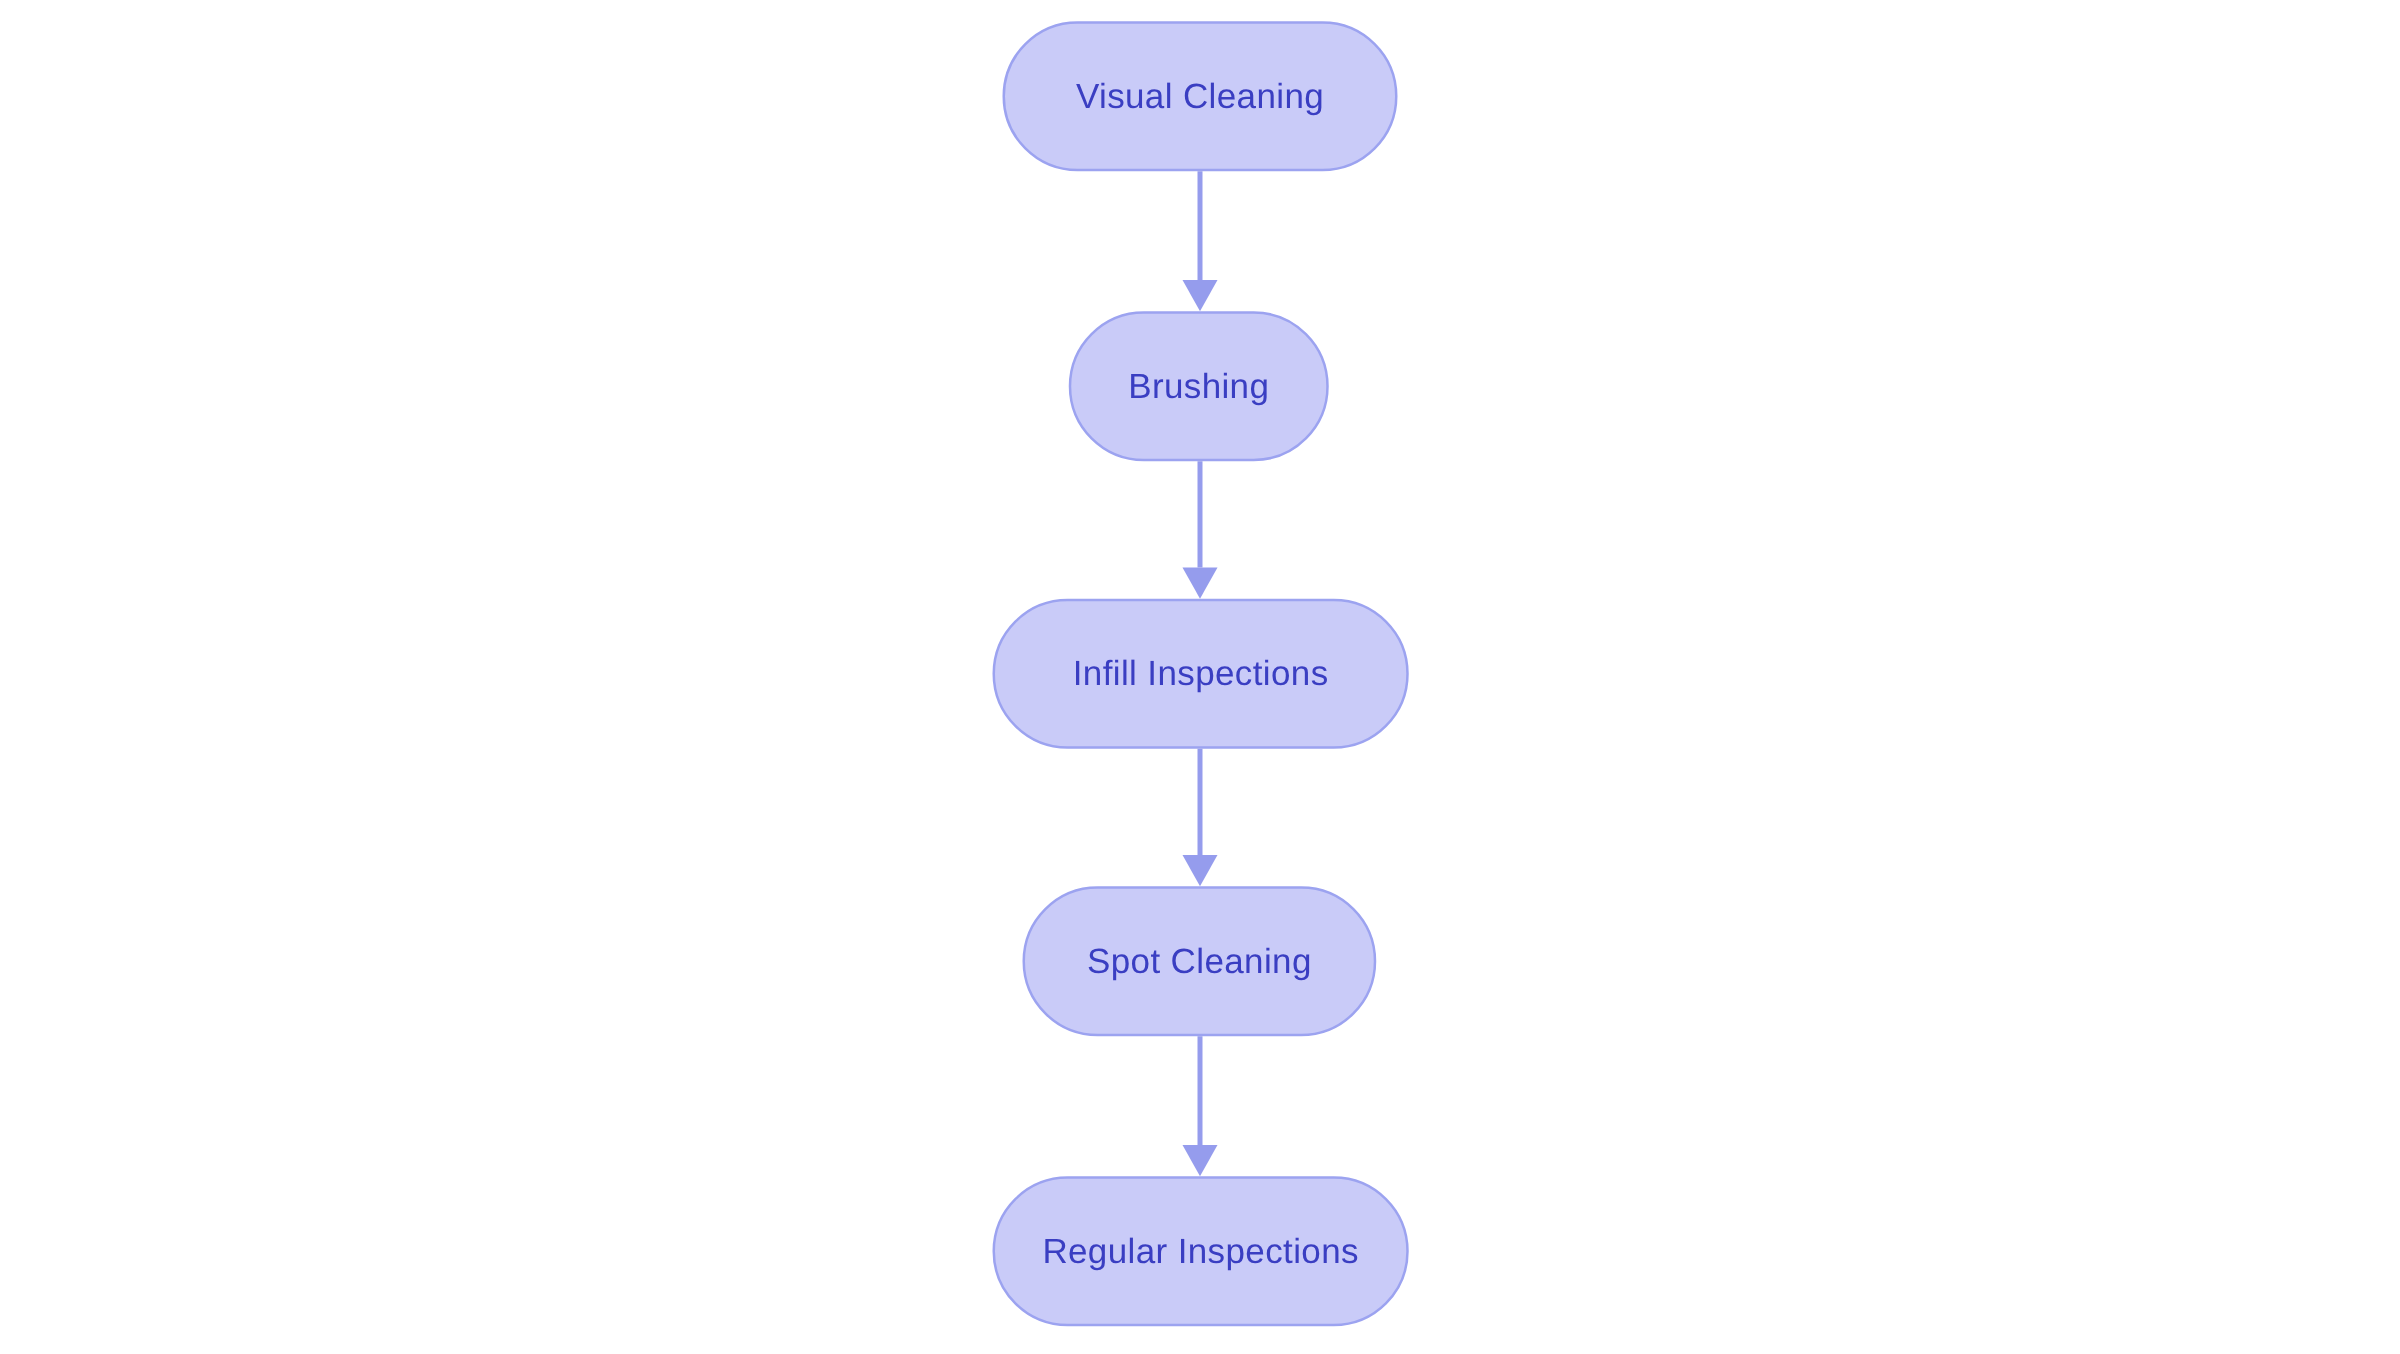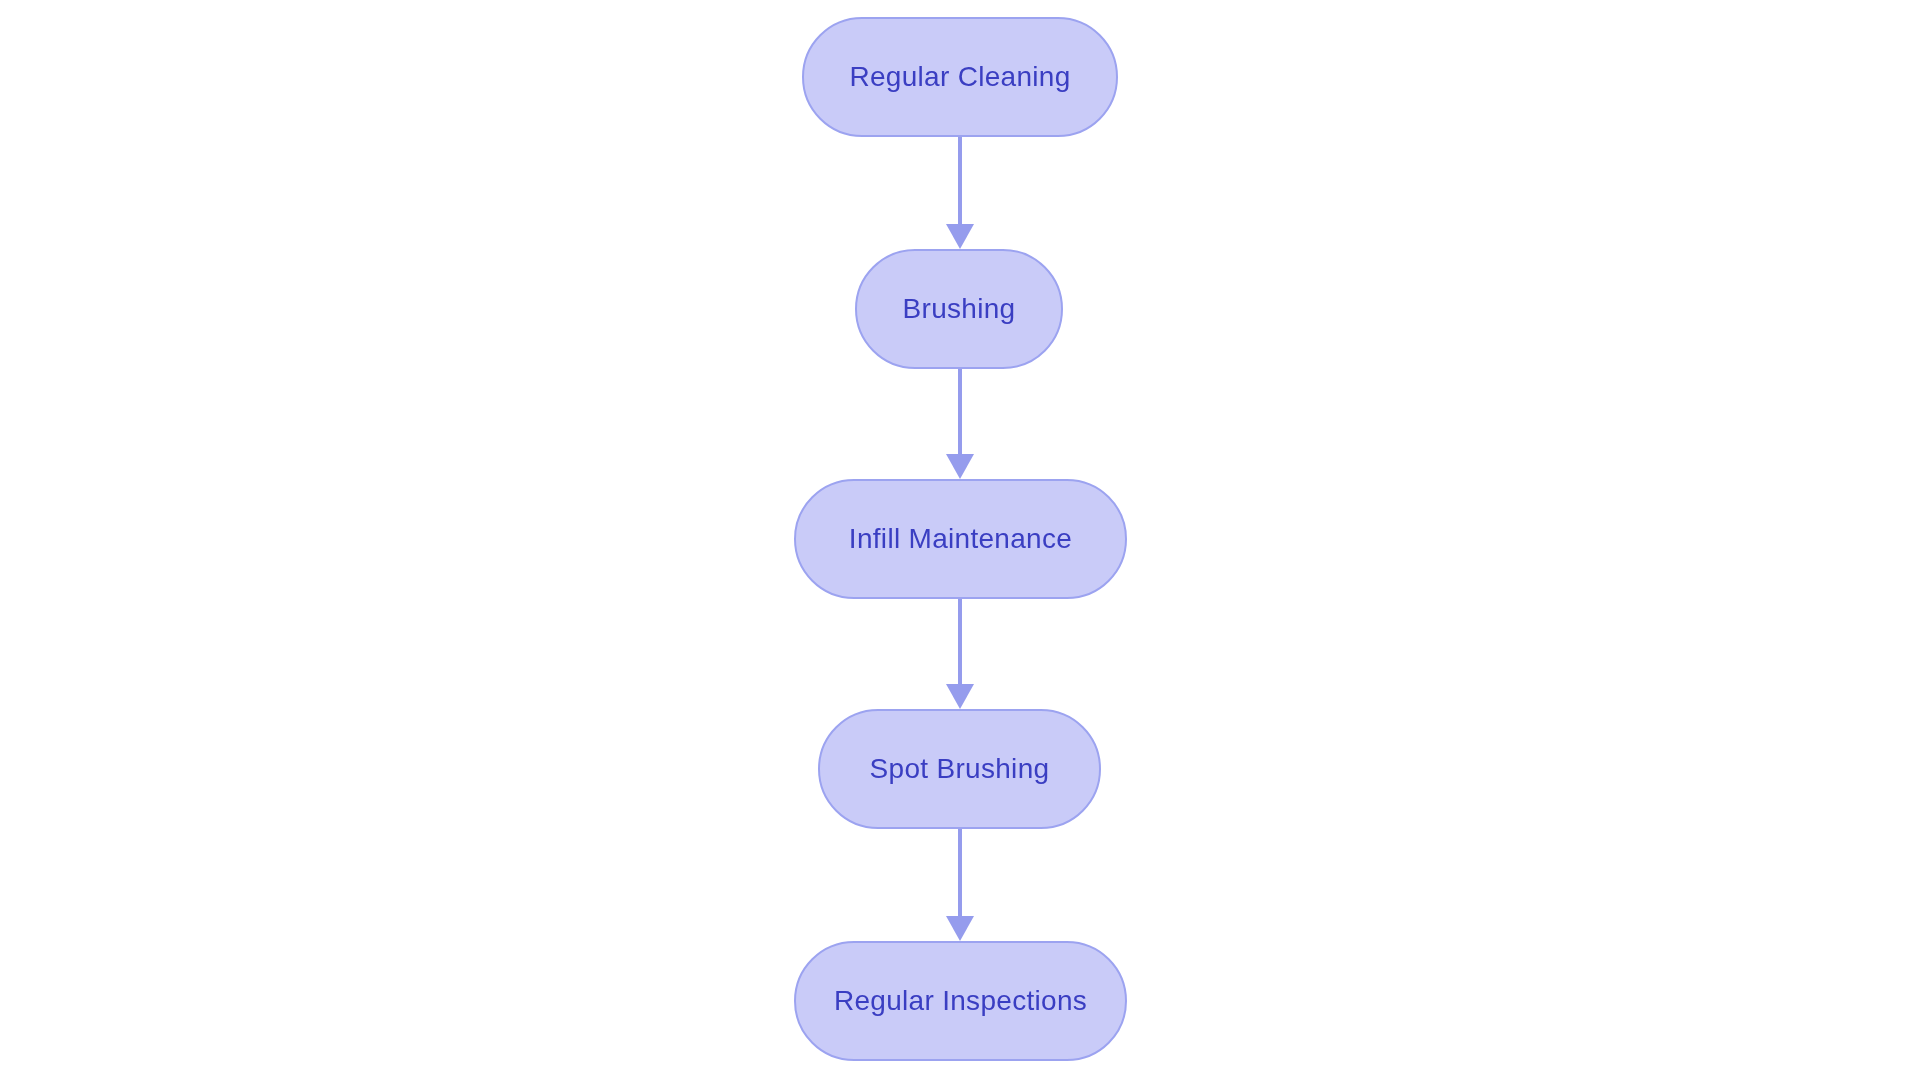--- a/index.html
+++ b/index.html
@@ -55,48 +55,48 @@
     border-right:14px solid transparent;
     border-top:25px solid var(--arrow);
   }
 </style>
 </head>
 <body>
 
 <div class="canvas">
 
   <div class="flow-node node-1">
-    <span>Regular Cleaning</span>
+    <span>Visual Cleaning</span>
   </div>
 
   <div class="arrow arrow-1">
     <div class="shaft"></div>
     <div class="head"></div>
   </div>
 
   <div class="flow-node node-2">
     <span>Brushing</span>
   </div>
 
   <div class="arrow arrow-2">
     <div class="shaft"></div>
     <div class="head"></div>
   </div>
 
   <div class="flow-node node-3">
-    <span>Infill Maintenance</span>
+    <span>Infill Inspections</span>
   </div>
 
   <div class="arrow arrow-3">
     <div class="shaft"></div>
     <div class="head"></div>
   </div>
 
   <div class="flow-node node-4">
-    <span>Spot Brushing</span>
+    <span>Spot Cleaning</span>
   </div>
 
   <div class="arrow arrow-4">
     <div class="shaft"></div>
     <div class="head"></div>
   </div>
 
   <div class="flow-node node-5">
     <span>Regular Inspections</span>
   </div>

